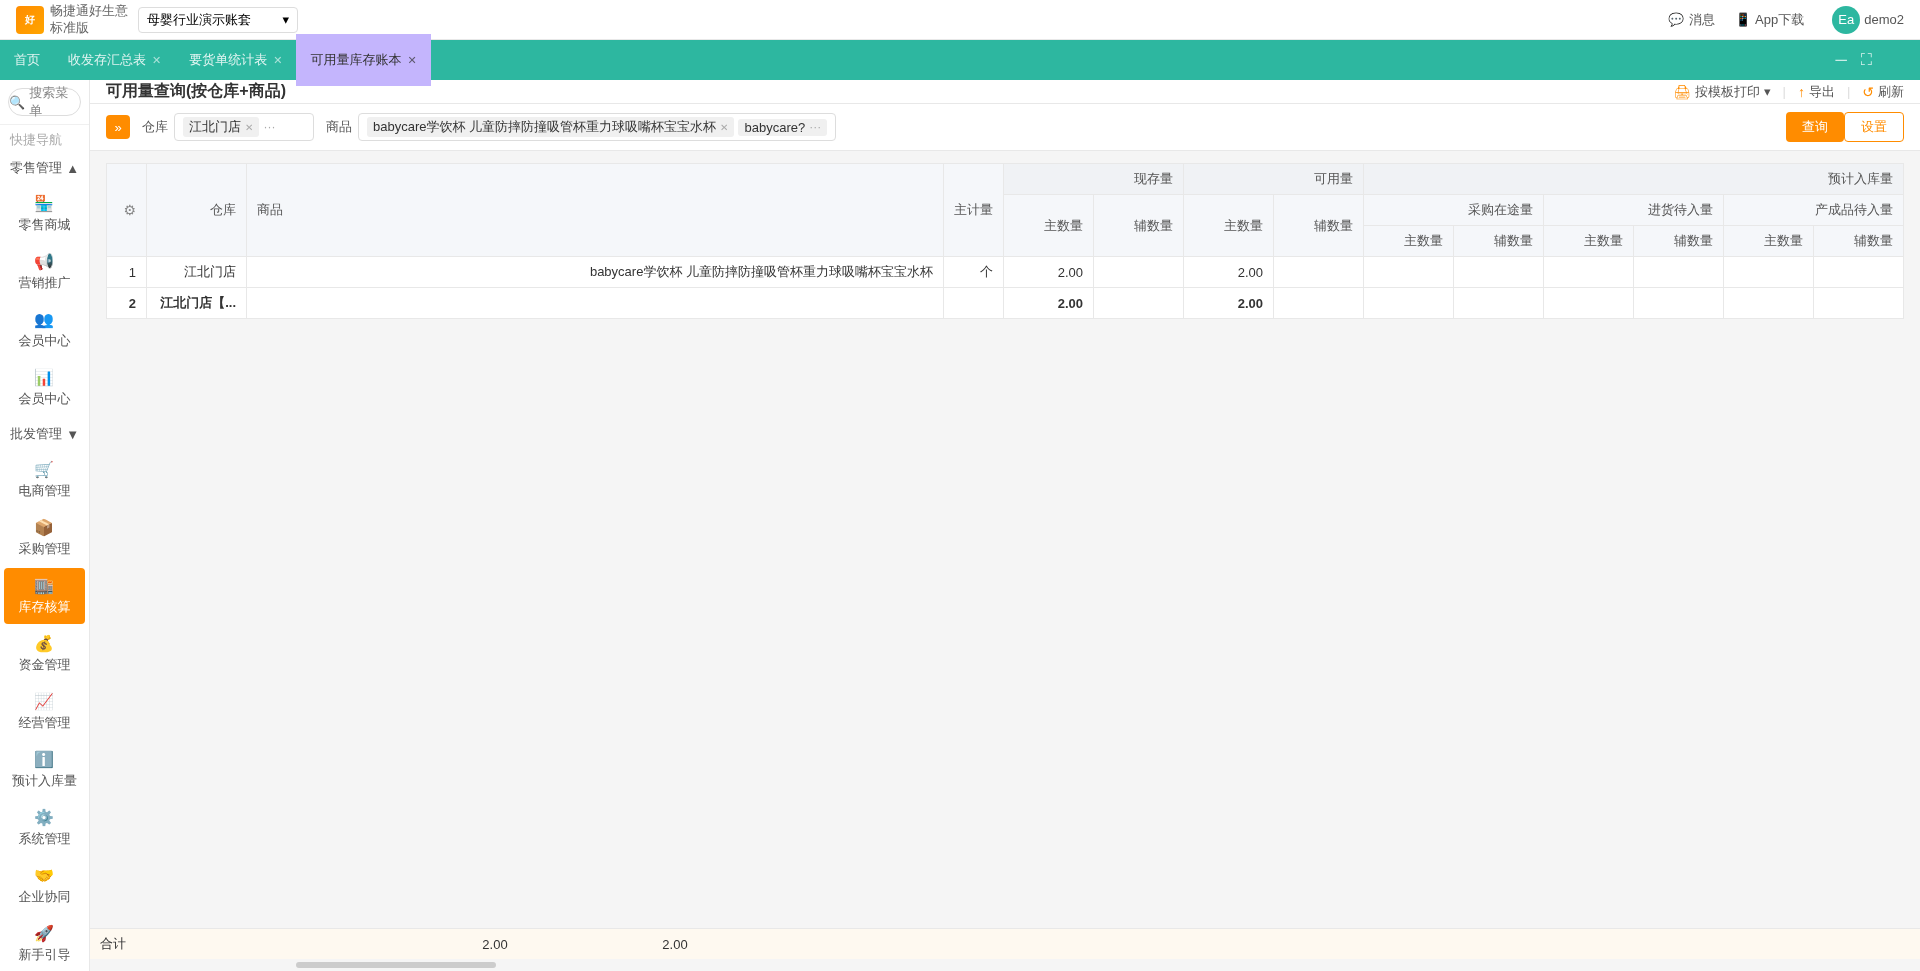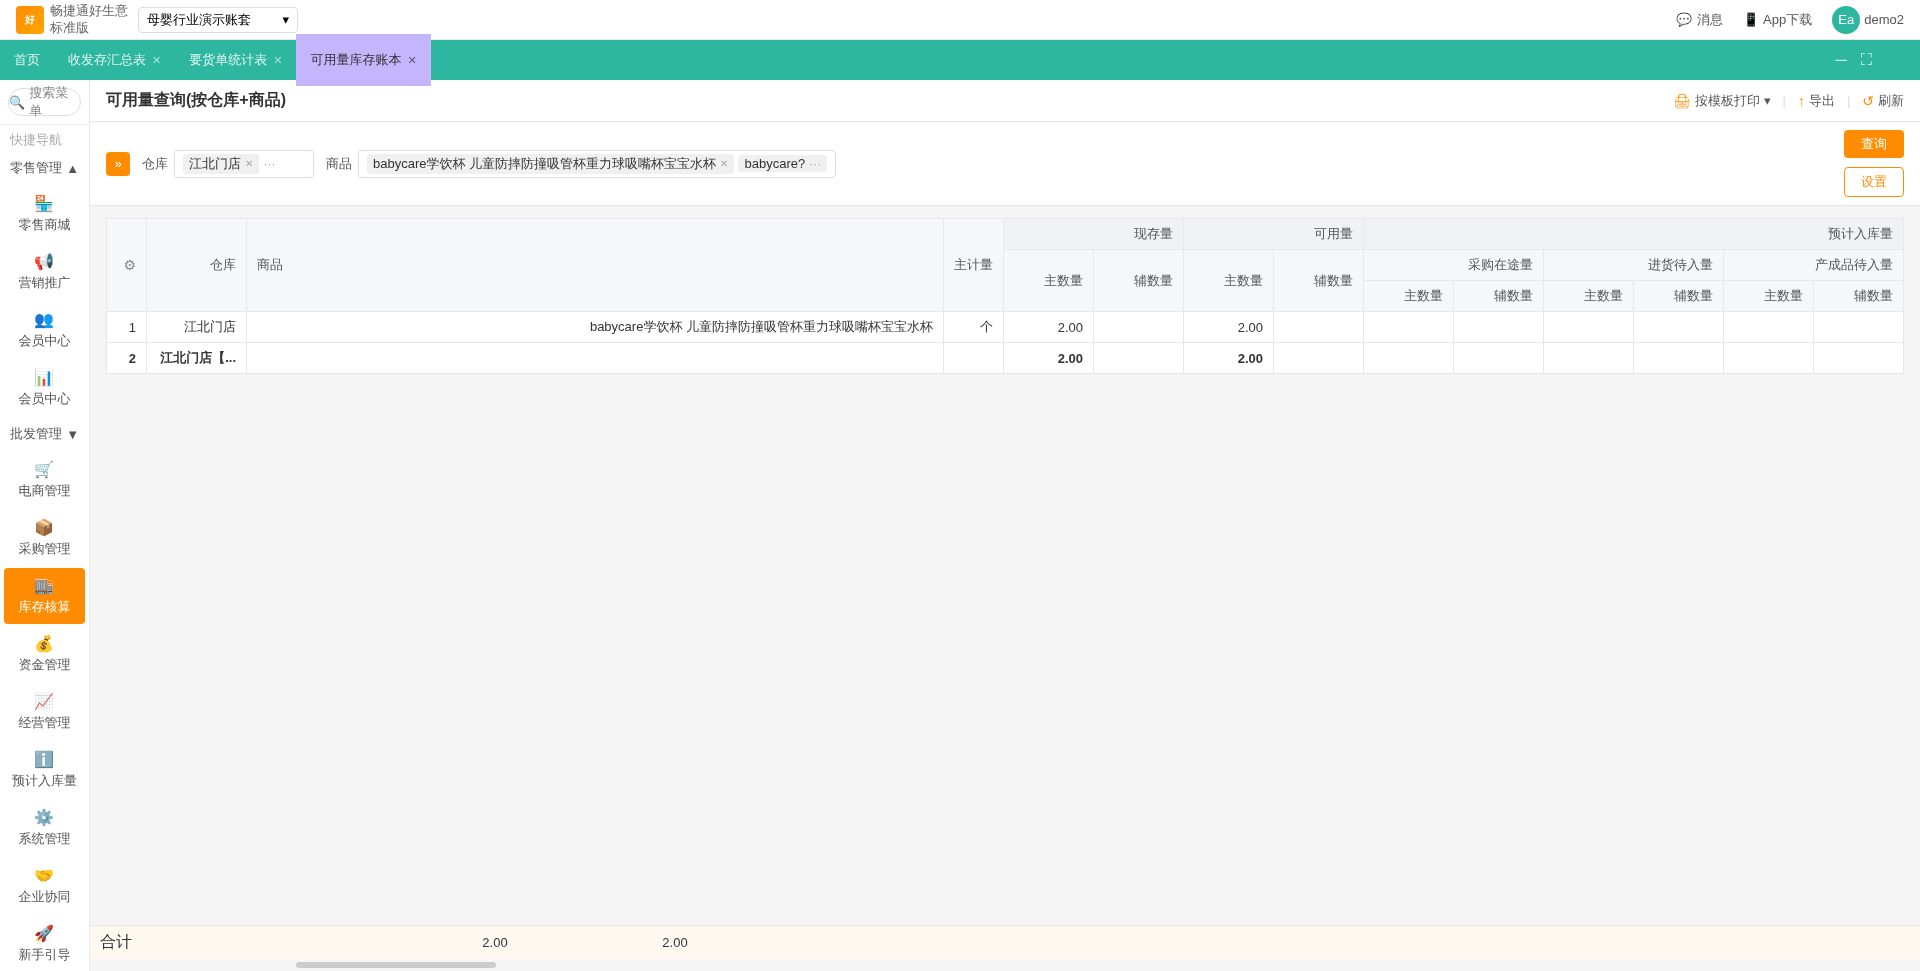--- a/index.html
+++ b/index.html
@@ -183,21 +183,21 @@
       flex: 1;
       display: flex;
       flex-direction: column;
       overflow: hidden;
       background: #f5f5f5;
     }
 
     
     .page-header {
       background: #fff;
-      padding: 10px 16px;
+      padding: 1px 16px;
       display: flex;
       align-items: center;
       justify-content: space-between;
       border-bottom: 1px solid #e8e8e8;
       flex-shrink: 0;
     }
     .page-title {
       font-size: 16px;
       font-weight: bold;
       color: #333;
@@ -264,22 +264,21 @@
       align-items: center;
       gap: 4px;
       font-size: 12px;
       color: #333;
     }
     .filter-tag-close { cursor: pointer; color: #aaa; font-size: 10px; }
     .filter-more { color: #aaa; cursor: pointer; font-size: 12px; }
     .filter-actions {
       margin-left: auto;
       display: flex;
-      gap: 9px;
-      flex-direction: column;
+      gap: 0;
     }
     .btn-query {
       background: #ff8c00;
       color: white;
       border: none;
       border-radius: 4px;
       padding: 5px 16px;
       cursor: pointer;
       font-size: 13px;
     }
@@ -333,21 +332,21 @@
     .table-footer {
       background: #fef9f0;
       border-top: 1px solid #e8e8e8;
       padding: 6px 10px;
       display: flex;
       align-items: center;
       flex-shrink: 0;
     }
     .footer-label {
       width: 190px;
-      font-size: 16px;
+      font-size: 13px;
       color: #333;
       font-weight: 500;
     }
     .footer-value {
       width: 90px;
       text-align: center;
       font-size: 13px;
       color: #333;
       font-weight: 500;
     }
@@ -380,21 +379,21 @@
   </div>
   <div class="top-bar-right">
     <div class="top-bar-action">
       <span>💬</span>
       <span>消息</span>
     </div>
     <div class="top-bar-action">
       <span>📱</span>
       <span>App下载</span>
     </div>
-    <div class="top-bar-action" style="">
+    <div class="top-bar-action" style="margin-left:8px;">
       <div class="user-avatar">
         <span>Ea</span>
       </div>
       <span>demo2</span>
     </div>
   </div>
 </div>
 
 <div class="tabs-bar">
   <div class="tab-item">

